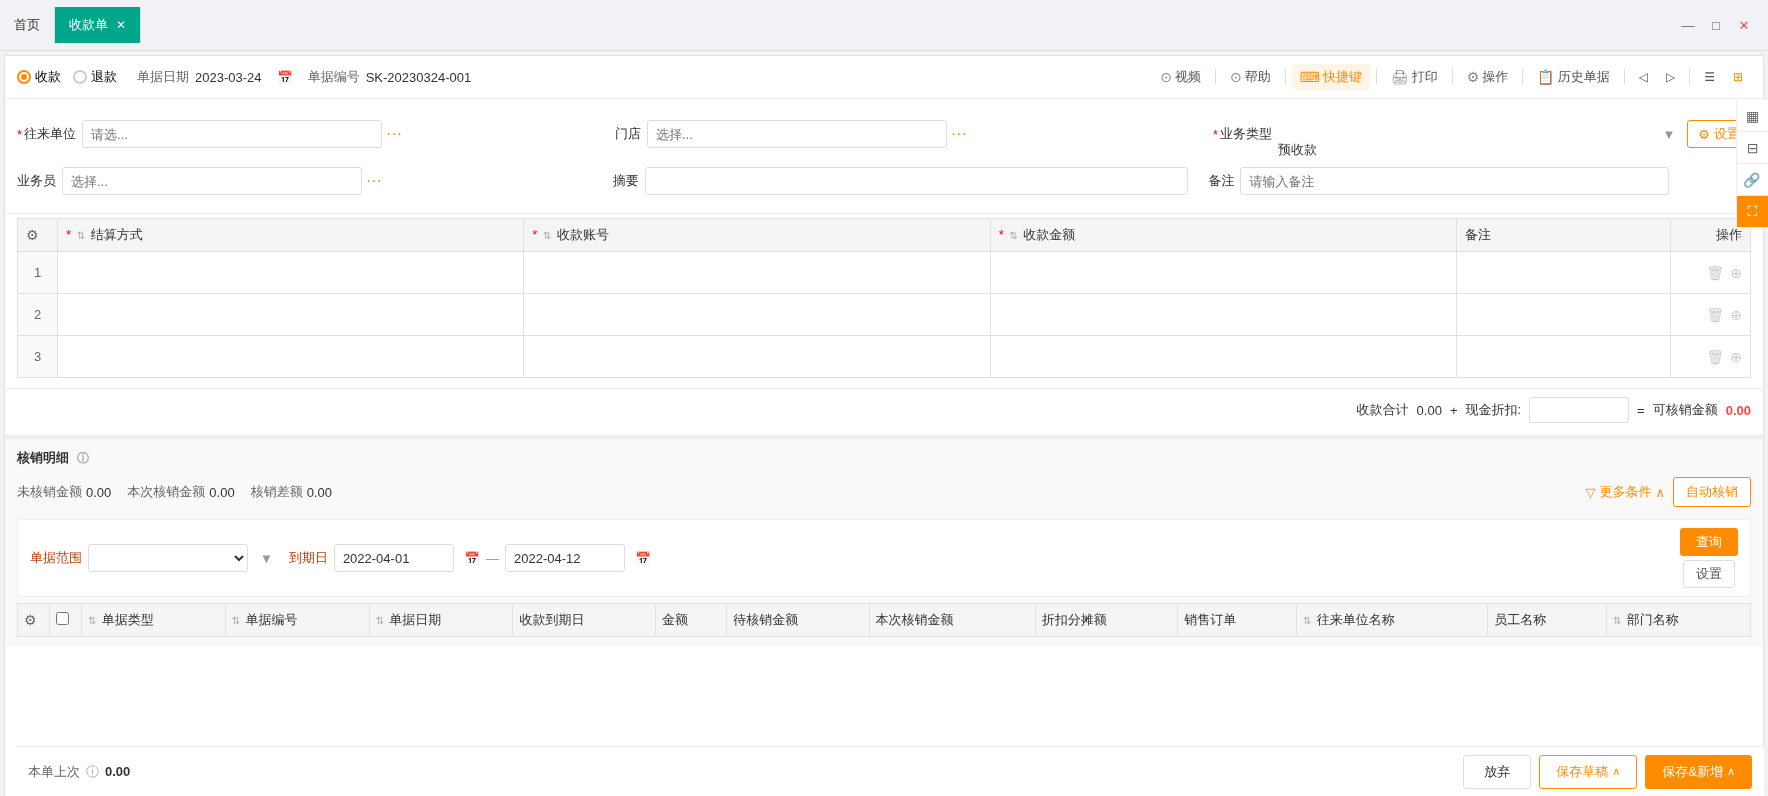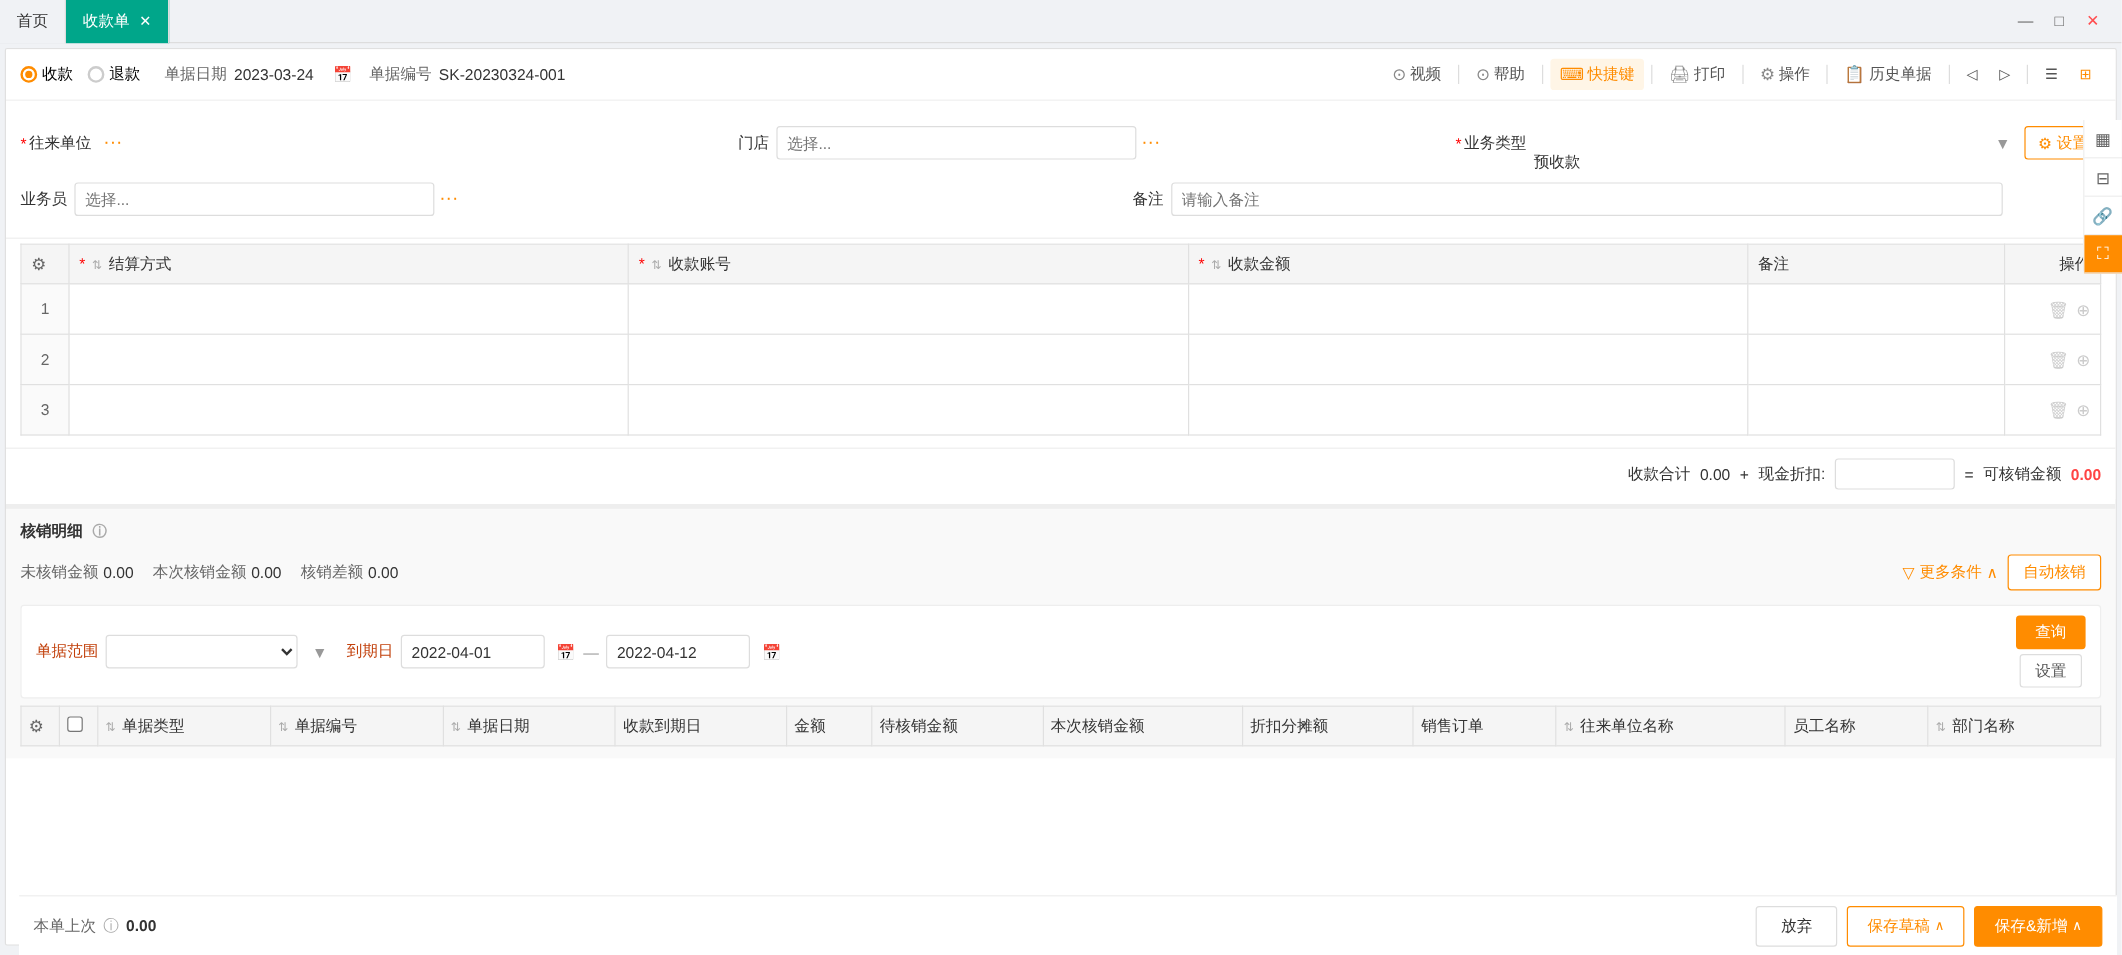--- a/index.html
+++ b/index.html
@@ -1,21 +1,21 @@
 <!DOCTYPE html>
 <html><head>
   <meta charset="utf-8">
   <style>
     * { box-sizing: border-box; margin: 0; padding: 0; font-family: 'Microsoft YaHei', Arial, sans-serif; font-size: 13px; }
     body { background: #f0f2f5; width: 1768px; min-height: 796px; overflow: hidden; }
 
     
     .tab-bar {
       display: flex; align-items: center;
-      background: #f0f2f5; height: 36px;
+      background: #f0f2f5; height: 51px;
       border-bottom: 1px solid #ddd;
     }
     .tab-item {
       display: flex; align-items: center; padding: 0 14px; height: 36px;
       cursor: pointer; font-size: 13px; color: #333;
       border-right: 1px solid #ddd;
     }
     .tab-item.home { color: #333; background: #f0f2f5; }
     .tab-item.active { background: #00a68a; color: #fff; }
     .tab-close { margin-left: 8px; font-size: 12px; cursor: pointer; }
@@ -301,20 +301,21 @@
       <button class="toolbar-btn">☰</button>
       <button class="toolbar-btn" style="color:#ff8c00;">⊞</button>
     </div>
   </div>
 
   <div class="form-fields">
     <div class="form-row">
       <div class="field-group" style="flex:2.5;">
         <span class="field-required">*</span>
         <span class="field-label">往来单位</span>
+        <input class="field-input" type="text" style="max-width: 300px;" placeholder="请选...">
         <span class="field-more">···</span>
       </div>
       <div class="field-group" style="flex:2.5; margin-left:20px;">
         <span class="field-label">门店</span>
         <input class="field-input" type="text" style="max-width: 300px;" placeholder="选择...">
         <span class="field-more">···</span>
       </div>
       <div class="field-group" style="flex:2; margin-left:20px; align-items:center;">
         <span class="field-required">*</span>
         <span class="field-label">业务类型</span>
@@ -326,20 +327,24 @@
           <span class="icon">⚙</span>
           <span>设置</span>
         </button>
       </div>
     </div>
     <div class="form-row">
       <div class="field-group" style="flex:2.5;">
         <span class="field-label">业务员</span>
         <input class="field-input" type="text" style="max-width: 300px;" placeholder="选择...">
         <span class="field-more">···</span>
+      </div>
+      <div class="field-group" style="flex:2.5; margin-left:20px;">
+        <span class="field-label">摘要</span>
+        <input class="field-input" type="text" placeholder="" style="">
       </div>
       <div class="field-group" style="flex:2; margin-left:20px;">
         <span class="field-label">备注</span>
         <input class="field-input" type="text" placeholder="请输入备注" style="">
       </div>
       <div style="margin-left:12px; width:70px;"></div>
     </div>
   </div>
 
   <div class="table-section">

